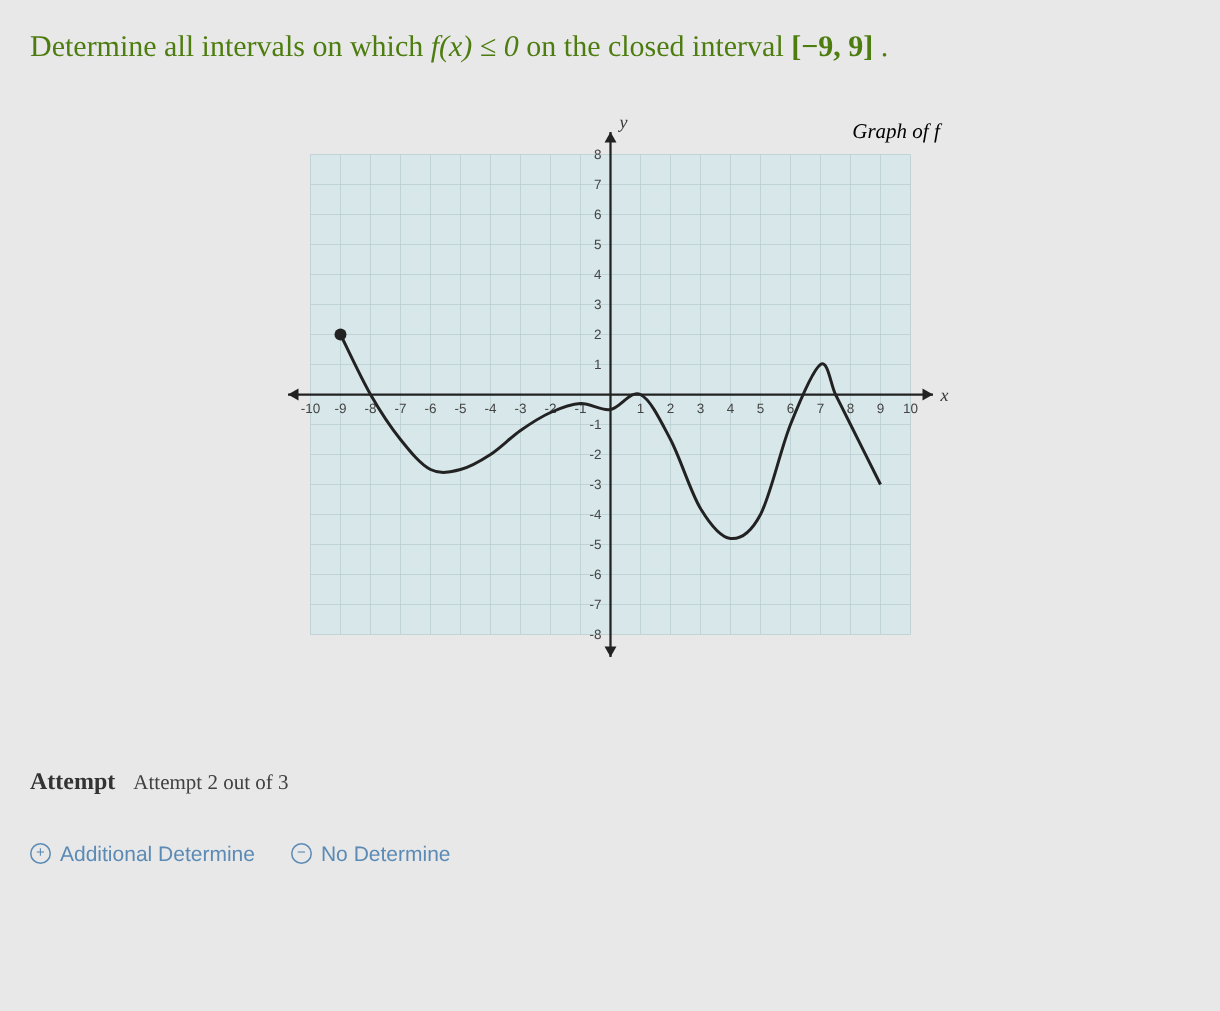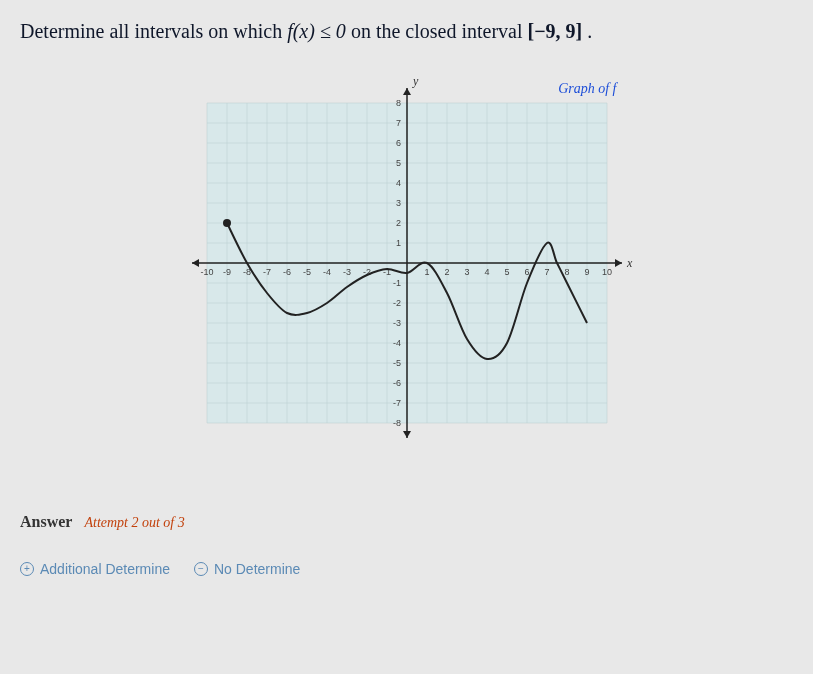--- a/index.html
+++ b/index.html
@@ -5,54 +5,53 @@
     * { box-sizing: border-box; margin: 0; padding: 0; }
     body {
       font-family: Georgia, 'Times New Roman', serif;
       background: #e8e8e8;
       padding: 20px;
       width: 813px;
       height: 674px;
     }
     .question {
       font-size: 20px;
-      color: #0f172a;
+      color: #4d7c0f;
       margin-bottom: 30px;
       font-family: Georgia, serif;
     }
     .chart-container {
       display: flex;
       justify-content: center;
       margin-bottom: 60px;
     }
     .chart-wrap {
       position: relative;
     }
     .graph-label {
       position: absolute;
       top: 8px;
-      right: 30px;
+      right: 20px;
       font-size: 14px;
-      color: #1d4ed8;
+      color: #000000;
       font-style: italic;
     }
     svg { display: block; }
     .answer-row {
       margin-top: 40px;
     }
     .answer-label {
       font-weight: bold;
       font-size: 16px;
       color: #333;
     }
     .attempt {
       font-size: 14px;
-      color: #c2410c;
+      color: #404040;
       margin-left: 8px;
-      font-style: italic;
     }
     .actions {
       margin-top: 30px;
       display: flex;
       gap: 24px;
       align-items: center;
     }
     .action-btn {
       display: flex;
       align-items: center;
@@ -173,21 +172,21 @@
         <text x="234" y="33" font-size="9" fill="#444" text-anchor="end" font-family="Arial">8</text>
         <text x="460" y="194" font-size="12" fill="#333" font-style="italic" font-family="Georgia">x</text>
         <text x="246" y="12" font-size="12" fill="#333" font-style="italic" font-family="Georgia">y</text>
         <path d="M 60 150 C 63.33333333333332 156.66666666666666 73.33333333333331 178.33333333333334 80 190 C 86.66666666666666 201.66666666666669 93.33333333333334 211.66666666666669 100 220 C 106.66666666666666 228.33333333333331 113.33333333333334 236.66666666666669 120 240 C 126.66666666666666 243.33333333333331 133.33333333333331 241.66666666666669 140 240 C 146.66666666666669 238.33333333333331 153.33333333333331 234.33333333333334 160 230 C 166.66666666666669 225.66666666666666 173.33333333333331 218.66666666666669 180 214 C 186.66666666666669 209.33333333333334 193.33333333333331 205 200 202 C 206.66666666666669 199 213.33333333333331 196.33333333333331 220 196 C 226.66666666666666 195.66666666666666 233.33333333333331 201 240 200 C 246.66666666666669 199 253.33333333333334 186.66666666666666 260 190 C 266.66666666666663 193.33333333333331 273.3333333333333 207.33333333333334 280 220 C 286.6666666666667 232.66666666666666 293.3333333333333 255 300 266 C 306.6666666666667 277 313.3333333333333 285.3333333333333 320 286 C 326.66666666666663 286.66666666666663 333.33333333333337 282.66666666666663 340 270 C 346.66666666666663 257.33333333333337 353.33333333333337 226.66666666666669 360 210 C 366.6666666666667 193.33333333333331 375 173.33333333333334 380 170 C 385 166.66666666666666 386.66666666666663 183.33333333333334 390 190 C 393.33333333333337 196.66666666666669 395 200 400 210 C 405 220 416.6666666666667 243.33333333333331 420 250 " fill="none" stroke="#222" stroke-width="2"></path>
         <circle cx="60" cy="150" r="4" fill="#222"></circle>
       </svg>
   </div>
 </div>
 
 <div class="answer-row">
-  <span class="answer-label">Answer</span>
+  <span class="answer-label">Attempt</span>
   <span class="attempt">Attempt 2 out of 3</span>
 </div>
 
 <div class="actions">
   <div class="action-btn">
     <span class="circle-icon">+</span>
     <span>Additional Determine</span>
   </div>
   <div class="action-btn">
     <span class="circle-icon">−</span>

